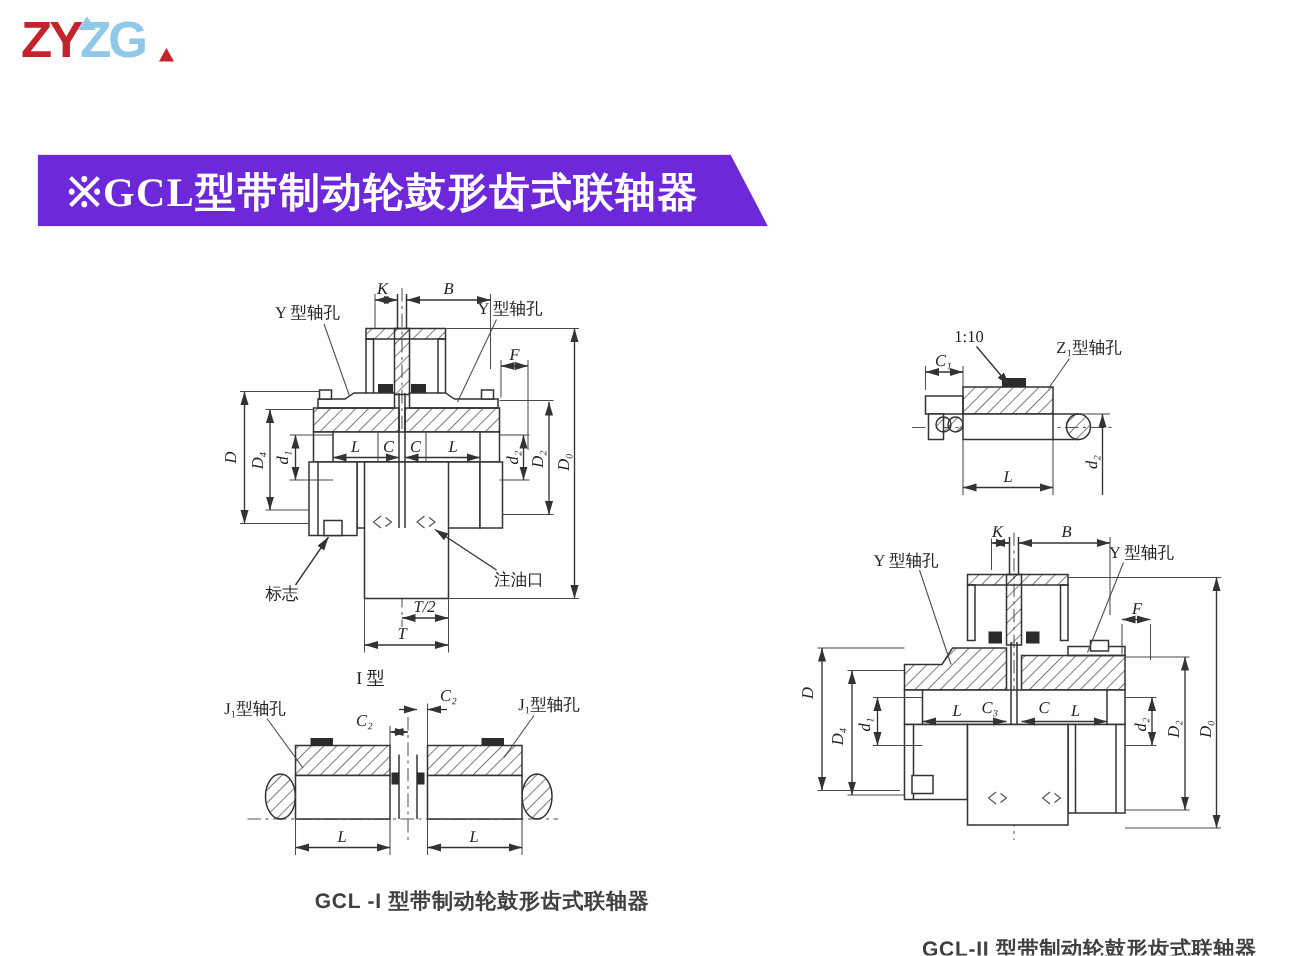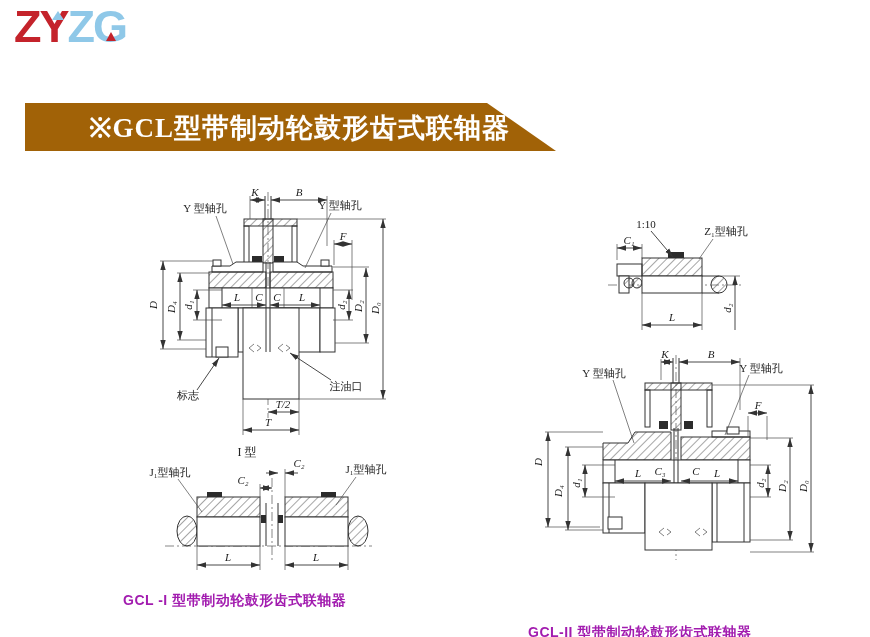--- a/index.html
+++ b/index.html
@@ -2,21 +2,21 @@
 <html><head>
 <meta charset="utf-8">
 <style>
   html,body{margin:0;padding:0;}
   body{
     width:870px;height:637px;position:relative;overflow:hidden;
     background:#ffffff;font-family:"Liberation Sans",sans-serif;
   }
   
   .logo{position:absolute;left:14px;top:8px;height:38px;
-        font-weight:bold;font-size:45px;line-height:38px;letter-spacing:-2px;
+        font-weight:bold;font-size:34px;line-height:38px;letter-spacing:-2px;
         font-family:"Liberation Sans",sans-serif;}
   .logo .zy{color:var(--logo-red);}
   .logo .zg{color:var(--logo-blue);}
   .logo .tri{position:absolute;width:0;height:0;}
   .logo .tri-blue{left:38px;top:3px;border-left:6px solid transparent;
         border-right:6px solid transparent;border-bottom:9px solid var(--logo-blue);}
   .logo .tri-red{left:92px;top:24px;border-left:5px solid transparent;
         border-right:5px solid transparent;border-bottom:9px solid var(--logo-red);}
   
   .banner{position:absolute;left:25px;top:103px;width:487px;height:48px;
@@ -31,35 +31,35 @@
   .dim{stroke:#333;stroke-width:0.9;fill:none;}
   .cl{stroke:#555;stroke-width:0.7;fill:none;stroke-dasharray:9 3 2 3;}
   .hf{fill:url(#ht);stroke:#333;stroke-width:1;}
   .wf{fill:#ffffff;stroke:#333;stroke-width:1;}
   .bk{fill:#2b2b2b;stroke:none;}
   text{fill:#222;}
   .dm{font:italic 11px "Liberation Serif","DejaVu Serif",serif;}
   .zh{font:11px "Liberation Serif","DejaVu Serif",serif;}
   .cap{font:12px "Liberation Serif","DejaVu Serif",serif;}
   
-  .caption{position:absolute;top:592px;width:310px;text-align:left;
-           font-size:14px;font-weight:600;color:#a21caf;letter-spacing:0.5px;}
+  .caption{position:absolute;top:592px;width:310px;text-align:right;
+           font-size:14px;font-weight:600;color:#404040;letter-spacing:0.5px;}
   .caption.c1{left:123px;}
   .caption.c2{left:528px;margin-top:32px;}
 </style>
 </head>
 <body>
 
 <div class="logo" style="--logo-red:#c4232b;--logo-blue:#8fc8e8;">
   <span class="zy">ZY</span><span class="zg">ZG</span>
   <i class="tri tri-blue"></i>
   <i class="tri tri-red"></i>
 </div>
 
-<div class="banner" style="background:#a16207;padding-left:44px;">
+<div class="banner" style="background:#6d28d9;">
   <span>※GCL型带制动轮鼓形齿式联轴器</span>
 </div>
 
 <svg class="drawing" width="870" height="477" viewBox="0 160 870 477" xmlns="http://www.w3.org/2000/svg">
   <defs>
     <pattern id="ht" width="6" height="6" patternUnits="userSpaceOnUse" patternTransform="rotate(45)">
       <line x1="0" y1="0" x2="0" y2="6" stroke="#4d4d4d" stroke-width="1"></line>
     </pattern>
     <marker id="ma" markerWidth="10" markerHeight="7" refX="9" refY="3.5" orient="auto-start-reverse" markerUnits="userSpaceOnUse">
       <path d="M0,0.8 L9,3.5 L0,6.2 Z" fill="#333"></path>

